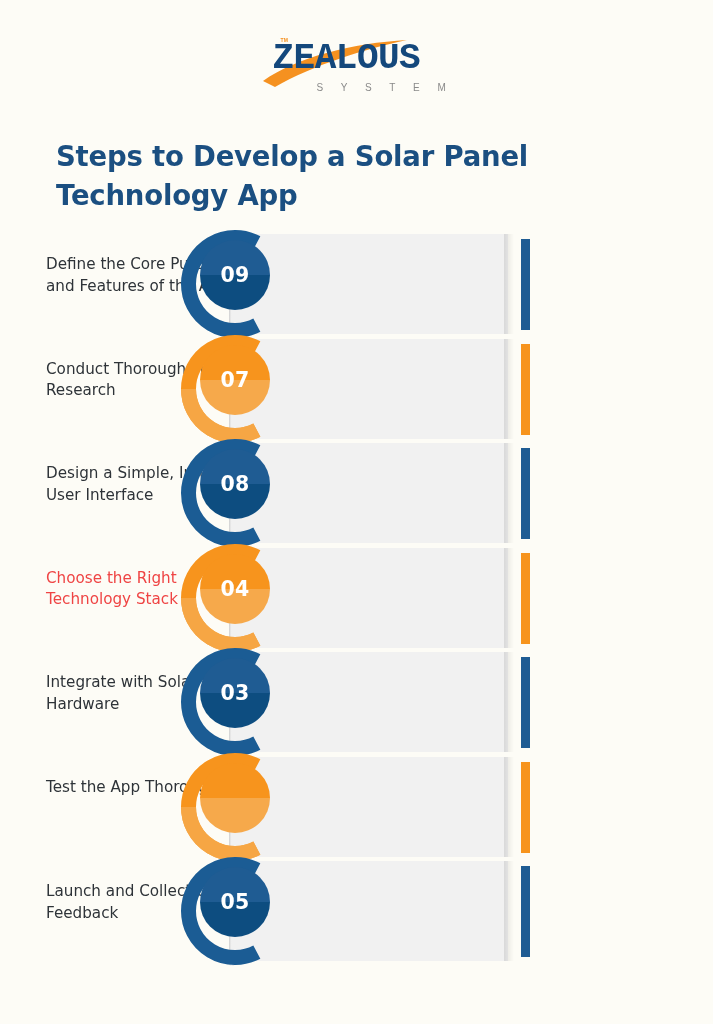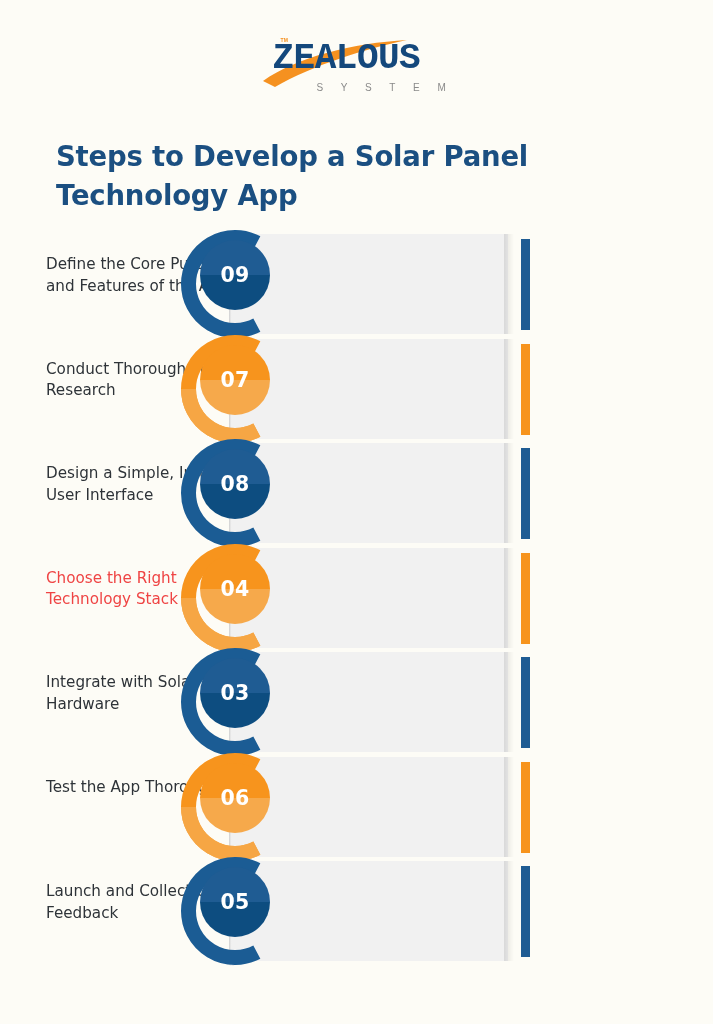--- a/index.html
+++ b/index.html
@@ -243,21 +243,20 @@
           <path d="M 78.83042766954392 22.9429369320599 A 46.5 46.5 0 1 0 78.83042766954392 105.0570630679401" fill="none" stroke="#f7941d" stroke-width="15"></path>
           <clipPath id="rc5">
             <rect x="0" y="64" width="108" height="64"></rect>
           </clipPath>
           <path d="M 78.83042766954392 22.9429369320599 A 46.5 46.5 0 1 0 78.83042766954392 105.0570630679401" fill="none" stroke="#f6a94b" stroke-width="15" clip-path="url(#rc5)" opacity="0.85"></path>
         </svg>
         <div class="disc">
           <div class="top-half" style="background: rgb(247, 148, 29);"></div>
           <div class="bottom-half" style="background: rgb(246, 169, 75);"></div>
         </div>
-        <div class="num">06</div>
       </div>
       <div class="card-text" style="color: rgb(46, 51, 56);">Test the App Thoroughly</div>
     </div>
     <div class="step" style="top: 627px;">
       <div class="card" style="background: rgb(241, 241, 241);"></div>
       <div class="card-shadow"></div>
       <div class="accent" style="background: rgb(31, 92, 147);"></div>
       <div class="badge">
         <svg class="ring" viewBox="0 0 108 128">
           <path d="M 78.83042766954392 22.9429369320599 A 46.5 46.5 0 1 0 78.83042766954392 105.0570630679401" fill="none" stroke="#1b5c94" stroke-width="15"></path>

